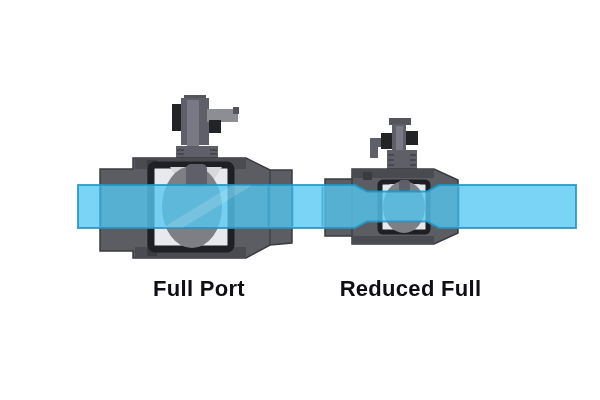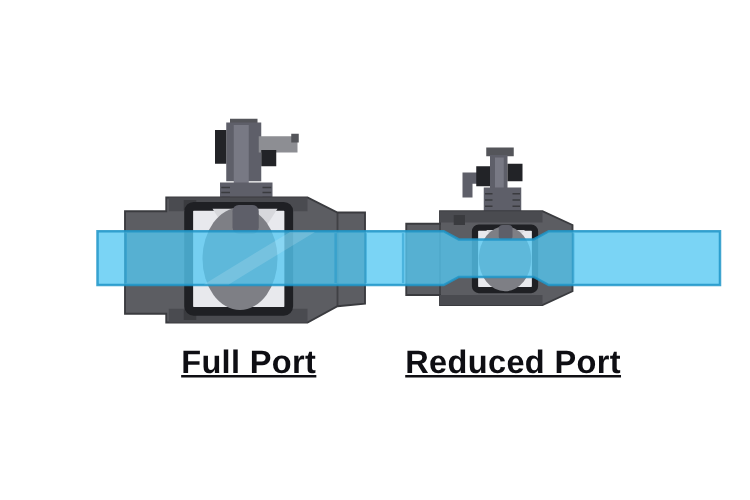--- a/index.html
+++ b/index.html
@@ -1,20 +1,20 @@
 <!DOCTYPE html>
 <html style="--c-background: #ffffff; --c-pipe: #55c8f2; --c-pipe-border: #1e95c8; --c-body: #5c5d62; --c-body-dark: #4a4b50; --c-body-edge: #3a3b3f; --c-cap: #54555a; --c-ball: #7e7f85; --c-chamber: #e8e9ed; --c-seat: #1f2024; --c-stem: #5e5f69; --c-stem-light: #787984; --c-handle: #8d8e93; --c-black-part: #222327; --c-collar: #d7d8dc; --c-text: #0e0e13;"><head>
 <meta charset="utf-8">
 <style>
   html,body{margin:0;padding:0;background:#fff;}
   #canvas{position:relative;width:600px;height:400px;background:var(--c-background,#fff);overflow:hidden;
           font-family:"Liberation Sans", sans-serif;}
   #canvas svg{position:absolute;left:0;top:0;display:block;}
-  .label{position:absolute;top:274px;font-weight:700;font-size:26px;line-height:30px;
-         color:var(--c-text,#0e0e13);text-align:center;letter-spacing:.3px;text-decoration:underline;}
+  .label{position:absolute;top:274px;font-weight:700;font-size:22px;line-height:30px;
+         color:var(--c-text,#0e0e13);text-align:center;letter-spacing:.3px;}
   #lbl-full{left:119px;width:160px;}
   #lbl-reduced{left:318px;width:185px;}
 
   
   .st-body{fill:var(--c-body);stroke:var(--c-body-edge);stroke-width:1.5;}
   .st-plate{fill:var(--c-body-dark);}
   .st-notch{fill:var(--c-body-edge);}
   .st-chamber{fill:var(--c-chamber);stroke:var(--c-seat);stroke-width:7;}
   .sw5{stroke-width:5;}
   .st-ball{fill:var(--c-ball);}
@@ -110,14 +110,14 @@
     <g>
       <line class="st-pipeseam" x1="100.5" y1="186.5" x2="100.5" y2="226.5"></line>
       <line class="st-pipeseam" x1="268.5" y1="186.5" x2="268.5" y2="226.5"></line>
       <line class="st-pipeseam" x1="292.5" y1="186.5" x2="292.5" y2="226.5"></line>
       <line class="st-pipeseam" x1="322.5" y1="186.5" x2="322.5" y2="226.5"></line>
       <line class="st-pipeseam" x1="458.5" y1="186.5" x2="458.5" y2="226.5"></line>
     </g>
   </svg>
 
   <div class="label" id="lbl-full">Full Port</div>
-  <div class="label" id="lbl-reduced">Reduced Port</div>
+  <div class="label" id="lbl-reduced">Reduced Full</div>
 </div>
 
 </body></html>

